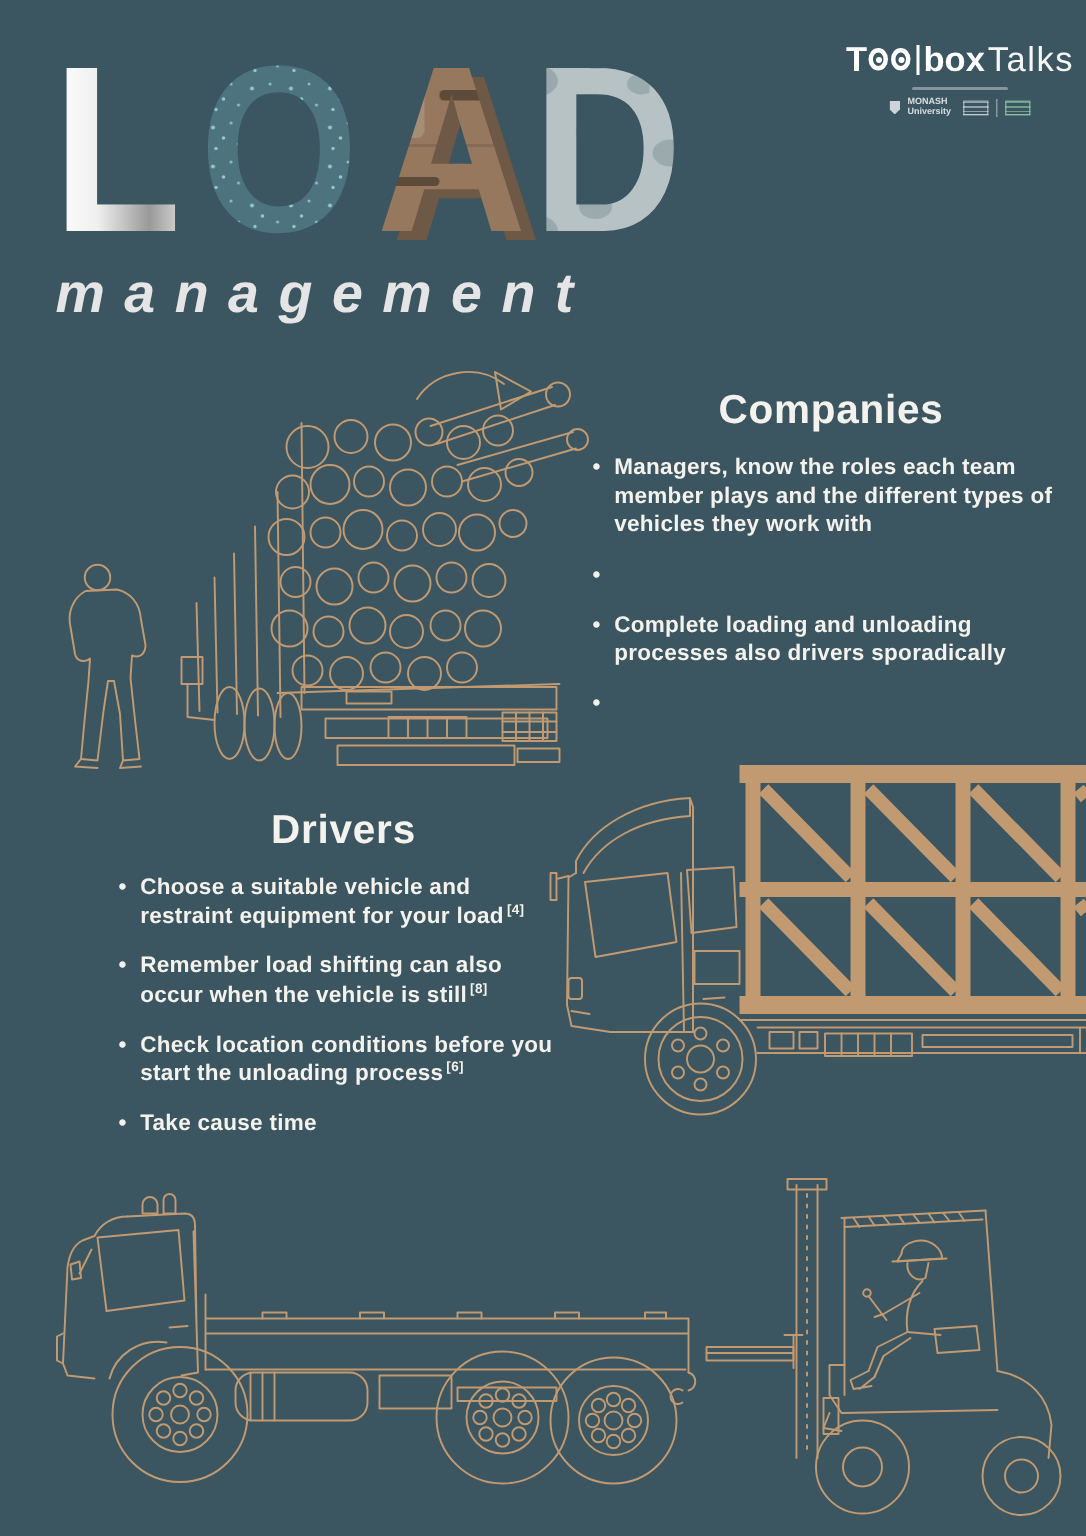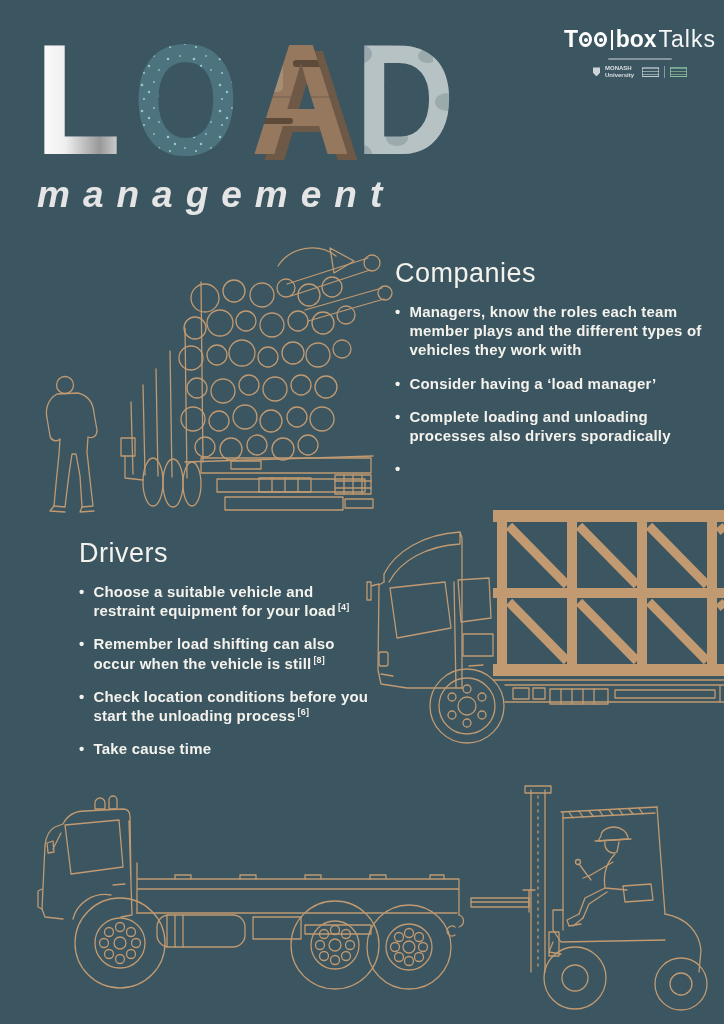--- a/index.html
+++ b/index.html
@@ -24,21 +24,21 @@
     background:repeating-linear-gradient(to bottom,rgba(255,255,255,.45) 0 1px,transparent 1px 3px);}
   .p-block.green{border-color:rgba(150,205,165,.7);
     background:repeating-linear-gradient(to bottom,rgba(150,205,165,.6) 0 1px,transparent 1px 3px);}
   .p-sep{width:1px;height:12px;background:rgba(255,255,255,.4);}
   
   .title-block{position:absolute;left:33px;top:26px;width:430px;}
   .title-block svg text{font-family:"Liberation Sans",sans-serif;font-weight:bold;font-size:158px;}
   .subtitle{font-size:37px;font-weight:bold;letter-spacing:13px;color:#e5e5e5;margin:4px 0 0 4px;white-space:nowrap;font-style:italic;}
   
   .section{position:absolute;color:#f4f2ec;}
-  .section h2{font-size:27px;margin:0 0 13px;letter-spacing:.5px;font-weight:normal;}
+  .section h2{font-size:27px;margin:0 0 13px;text-align:center;letter-spacing:.5px;font-weight:bold;}
   .section ul{list-style:none;margin:0;padding:0;font-size:15px;font-weight:bold;letter-spacing:.2px;}
   .section li{display:flex;margin-bottom:14px;line-height:1.28;}
   .dot{margin-right:9px;flex:none;}
   sup{font-size:9px;line-height:0;margin-left:2px;}
   .companies{left:395px;top:258px;width:318px;}
   .drivers{left:42px;top:538px;width:300px;margin-left:37px;}
   .note{position:absolute;left:160px;top:817px;width:396px;text-align:center;color:#f4f2ec;
     font-size:15px;font-weight:bold;line-height:1.38;letter-spacing:.2px;z-index:5;}
 </style>
 </head>
@@ -185,21 +185,20 @@
 
   <div class="section companies">
     <h2>Companies</h2>
     <ul>
       <li>
         <span class="dot">•</span>
         <span><span>Managers, know the roles each team member plays and the different types of vehicles they work with</span><sup></sup></span>
       </li>
       <li>
         <span class="dot">•</span>
-        <span><span>Consider having a ‘load manager’</span><sup></sup></span>
       </li>
       <li>
         <span class="dot">•</span>
         <span><span>Complete loading and unloading processes also drivers sporadically</span><sup></sup></span>
       </li>
       <li>
         <span class="dot">•</span>
       </li>
     </ul>
   </div>

